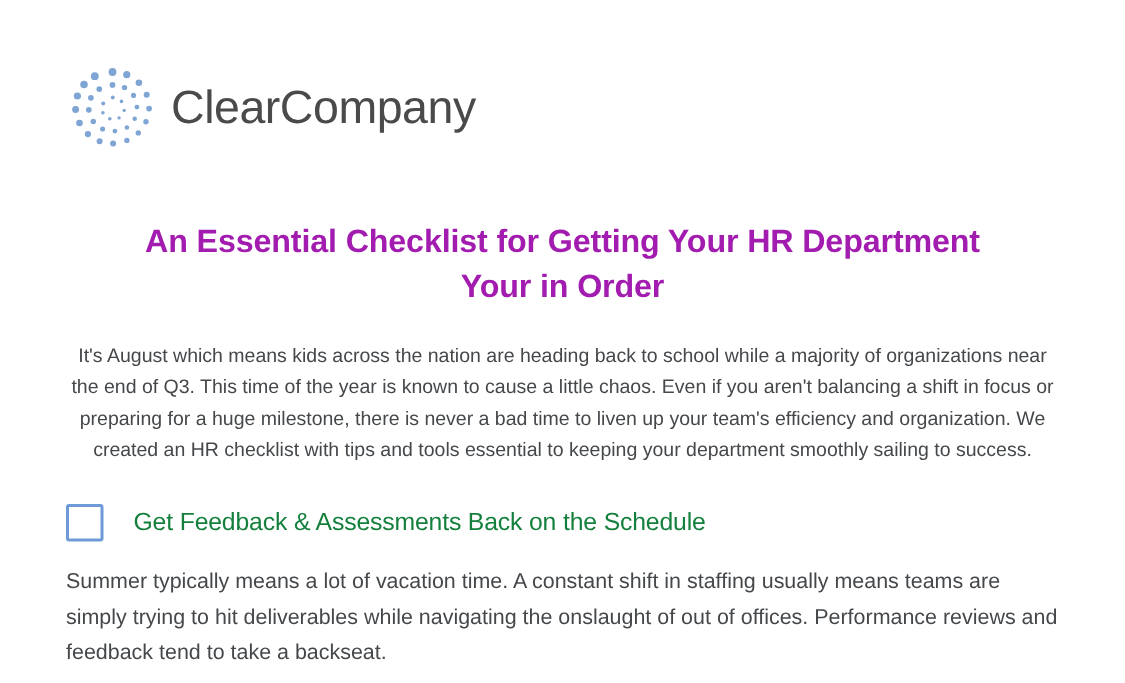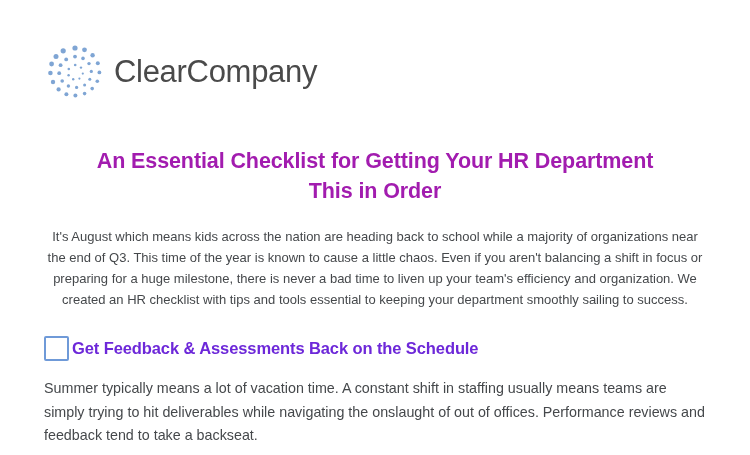--- a/index.html
+++ b/index.html
@@ -70,24 +70,24 @@
   .checkbox {
     width: 25px;
     height: 25px;
     flex: 0 0 25px;
     border: 2px solid #6f9ad8;
     border-radius: 2px;
     background: #ffffff;
     box-sizing: border-box;
   }
   .section-heading {
-    margin-left: 3px;
-    color: #6d28d9;
+    margin-left: 20px;
+    color: #15803d;
     font-size: 16.5px;
-    font-weight: bold;
+    font-weight: normal;
     letter-spacing: -0.1px;
   }
   .body-text {
     margin-top: 16px;
     font-size: 14.3px;
     line-height: 1.62;
     color: #45484b;
   }
 </style>
 </head>
@@ -137,21 +137,21 @@
           <circle cx="24.6" cy="34.2" r="1.2"></circle>
           <circle cx="24.8" cy="28.0" r="1.3"></circle>
         </g>
       </svg>
     </div>
     <div class="brand-name">ClearCompany</div>
   </div>
 
   <div class="doc-title">
     <span class="line">An Essential Checklist for Getting Your HR Department</span>
-    <span class="line">This in Order</span>
+    <span class="line">Your in Order</span>
   </div>
 
   <p class="intro">It's August which means kids across the nation are heading back to school while a majority of organizations near the end of Q3. This time of the year is known to cause a little chaos. Even if you aren't balancing a shift in focus or preparing for a huge milestone, there is never a bad time to liven up your team's efficiency and organization. We created an HR checklist with tips and tools essential to keeping your department smoothly sailing to success.</p>
 
   <div class="section">
     <div class="checkbox"></div>
     <div class="section-heading">Get Feedback &amp; Assessments Back on the Schedule</div>
   </div>
 
   <p class="body-text">Summer typically means a lot of vacation time. A constant shift in staffing usually means teams are simply trying to hit deliverables while navigating the onslaught of out of offices. Performance reviews and feedback tend to take a backseat.</p>

